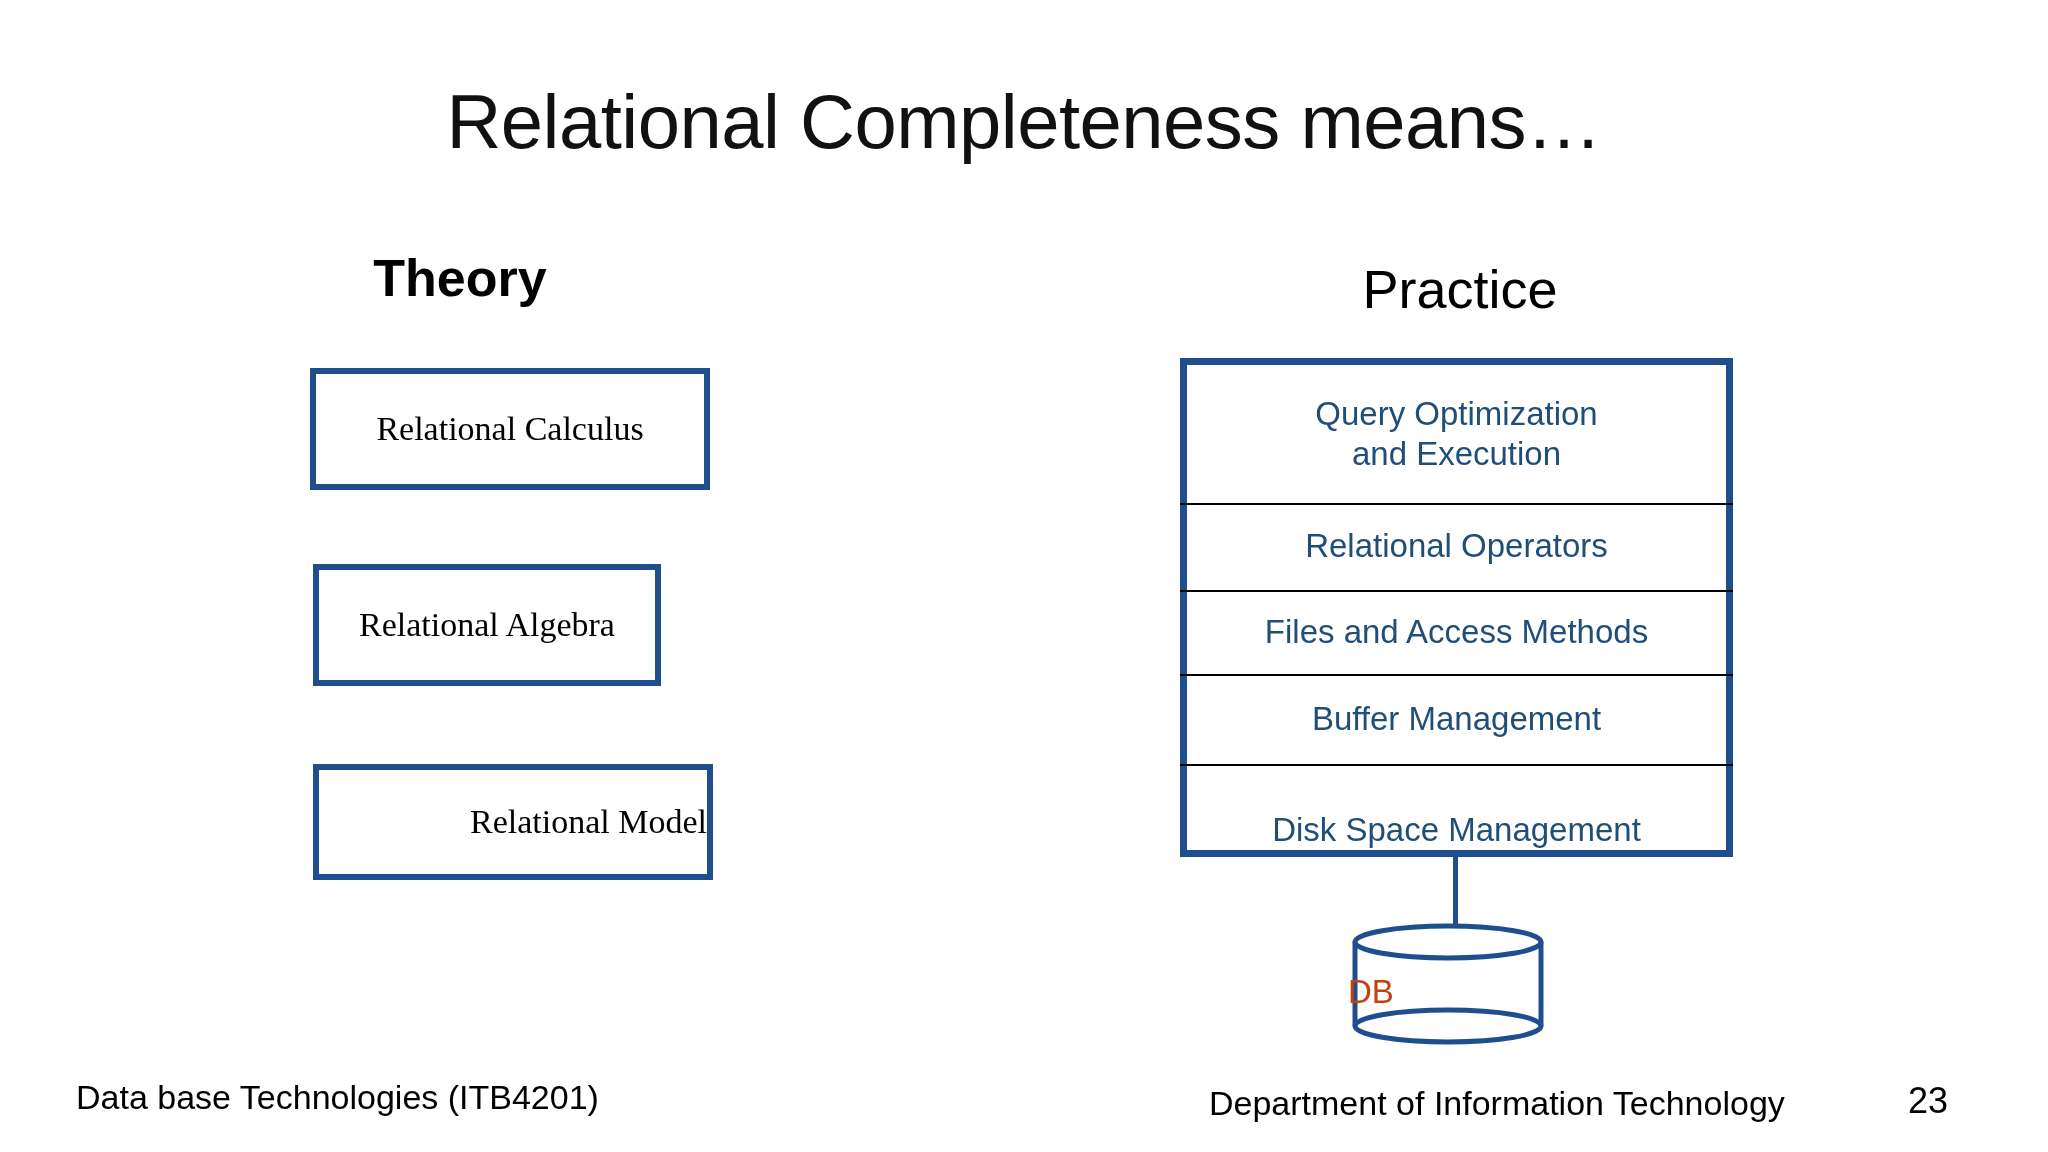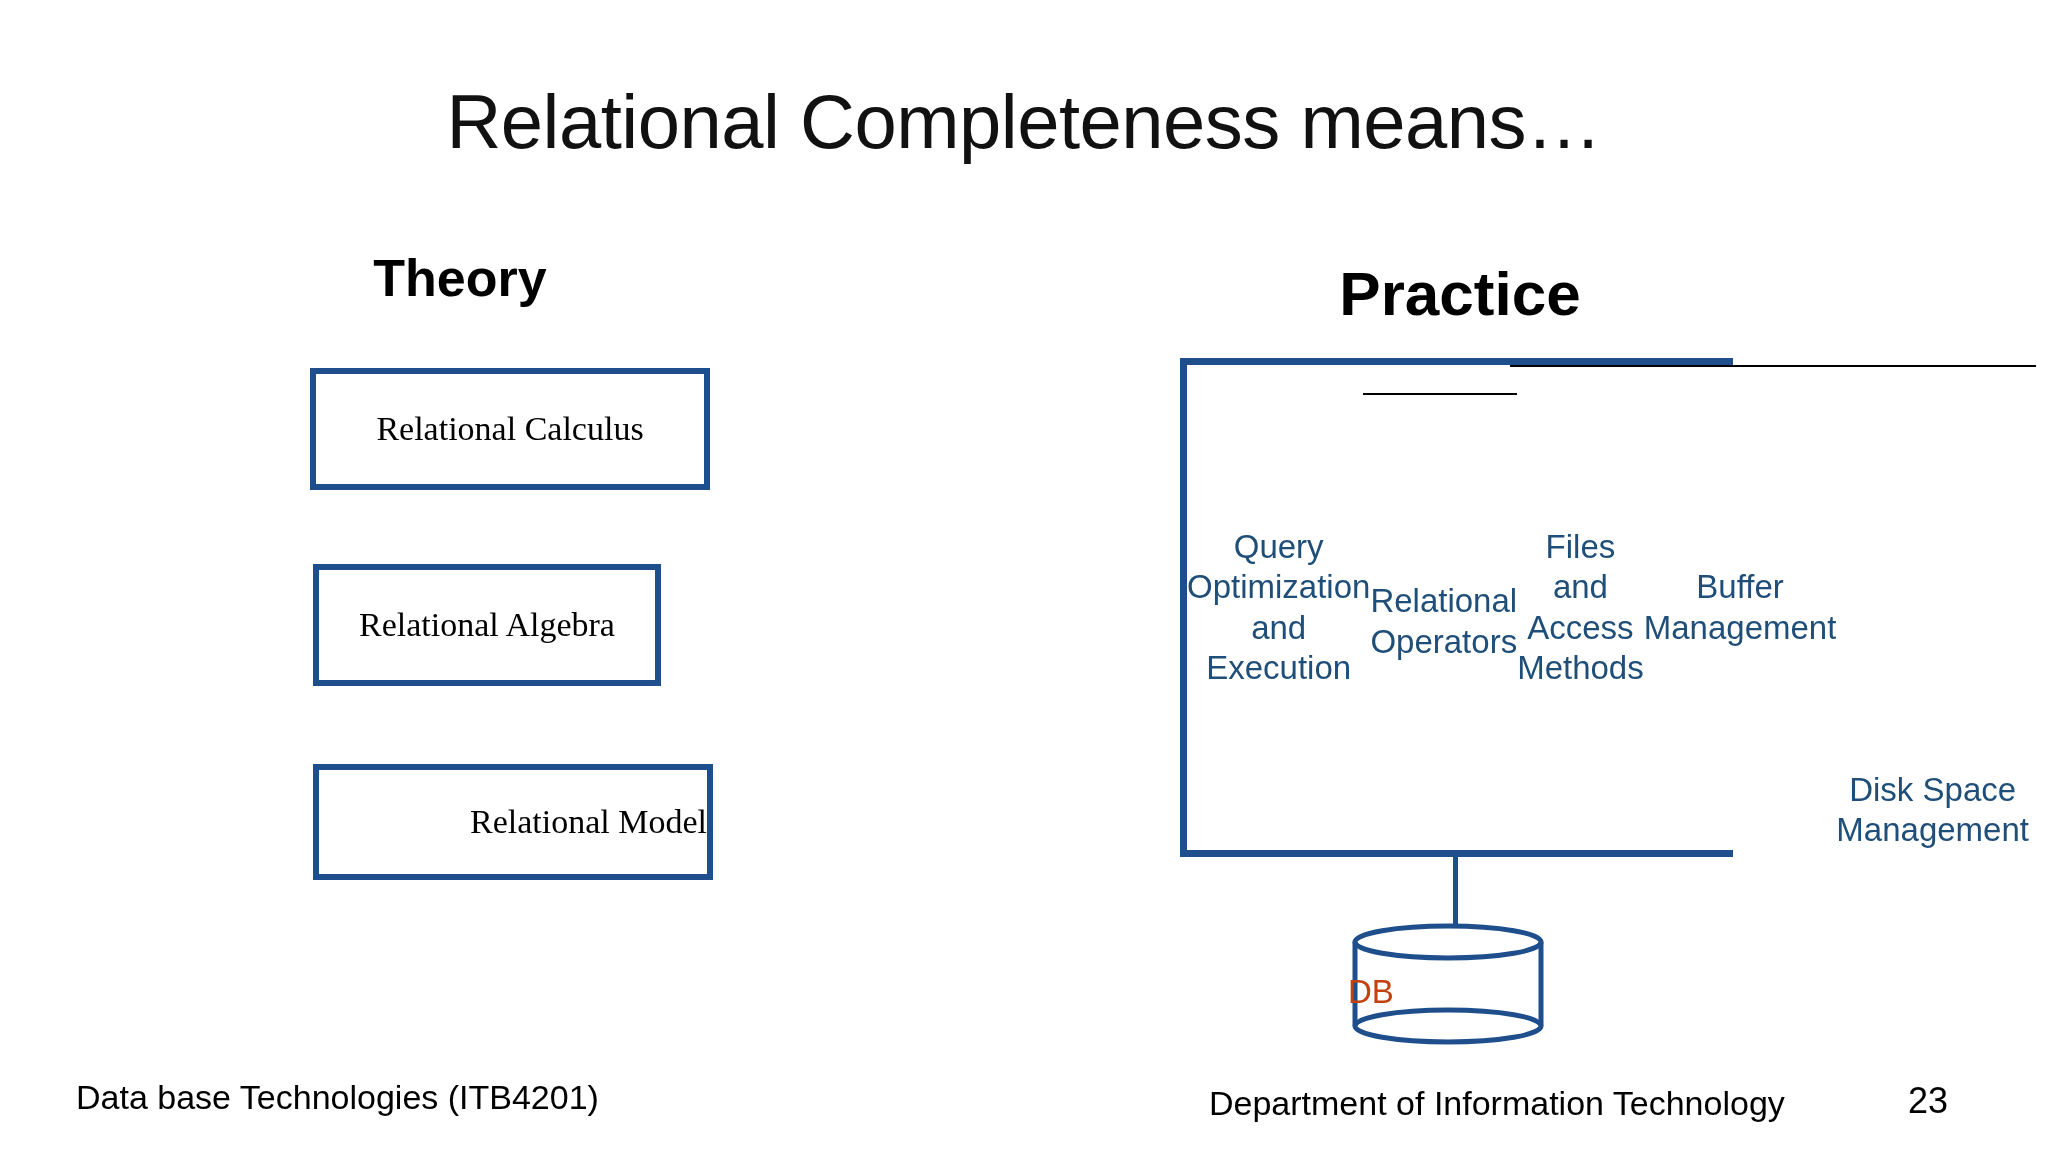--- a/index.html
+++ b/index.html
@@ -50,22 +50,22 @@
     top: 248px;
     width: 400px;
     font-size: 52px;
     font-weight: 700;
   }
 
   #practice-heading {
     left: 1270px;
     top: 258px;
     width: 380px;
-    font-size: 62px;
-    font-weight: 700;
+    font-size: 54px;
+    font-weight: 400;
   }
 
   
   .theory-box {
     position: absolute;
     box-sizing: border-box;
     border: 6px solid #1F4E8C;
     background: #ffffff;
     display: flex;
     align-items: center;
@@ -102,21 +102,21 @@
   #practice-stack {
     position: absolute;
     left: 1180px;
     top: 358px;
     width: 553px;
     height: 499px;
     box-sizing: border-box;
     border: 7px solid #1F4E8C;
     background: #ffffff;
     display: flex;
-    flex-direction: row;
+    flex-direction: column;
   }
 
   .stack-layer {
     box-sizing: border-box;
     display: flex;
     align-items: center;
     justify-content: center;
     text-align: center;
     color: #1F4E79;
     font-size: 33px;
@@ -130,21 +130,21 @@
     content: "";
     position: absolute;
     left: -7px;
     right: -7px;
     top: 0;
     height: 2px;
     background: #000000;
   }
 
   #stack-layer-0 { flex: 0 0 138px; }
-  #stack-layer-1 { flex: 0 0 87px; margin-top: 28px; }
+  #stack-layer-1 { flex: 0 0 87px; }
   #stack-layer-2 { flex: 0 0 84px; }
   #stack-layer-3 { flex: 0 0 90px; }
   #stack-layer-4 { flex: 1 1 auto; align-items: flex-end; }
 
   
   #db-connector {
     position: absolute;
     left: 1453px;
     top: 857px;
     width: 5px;

